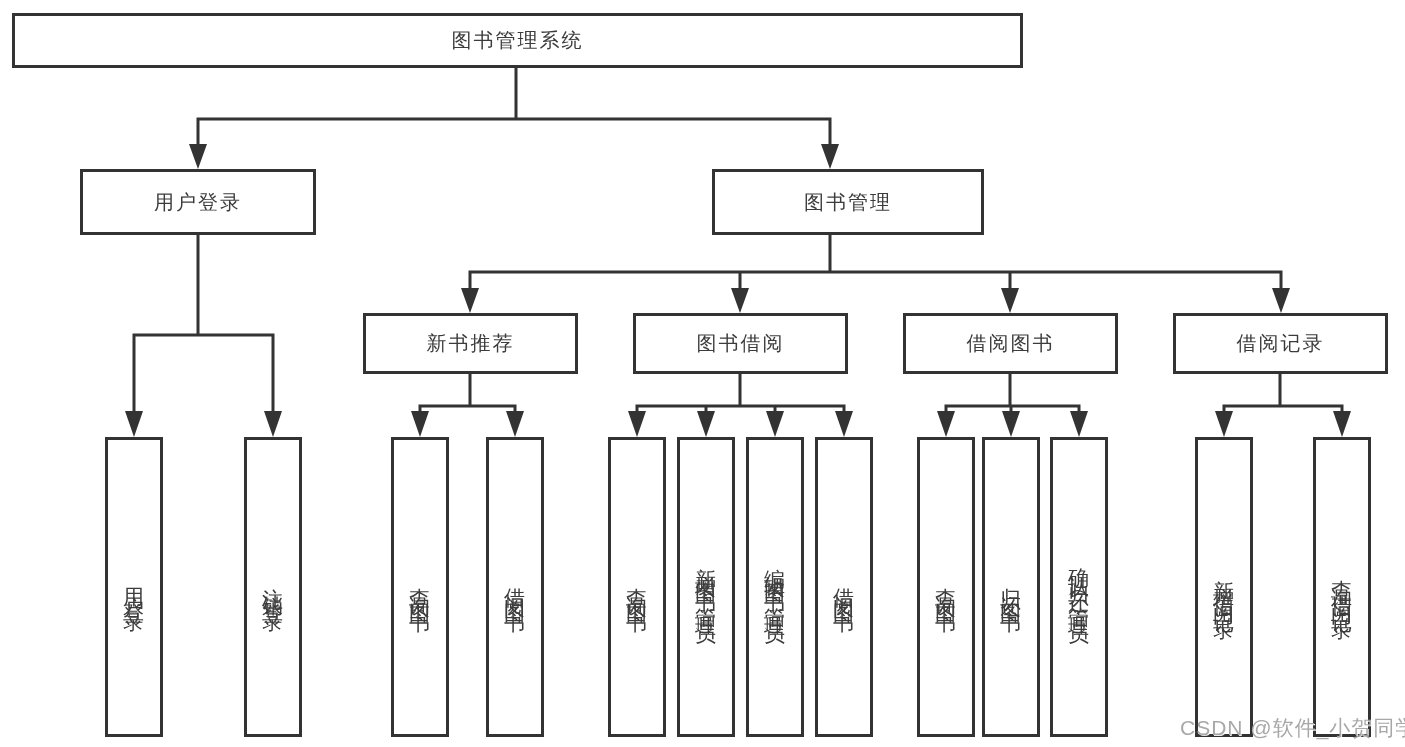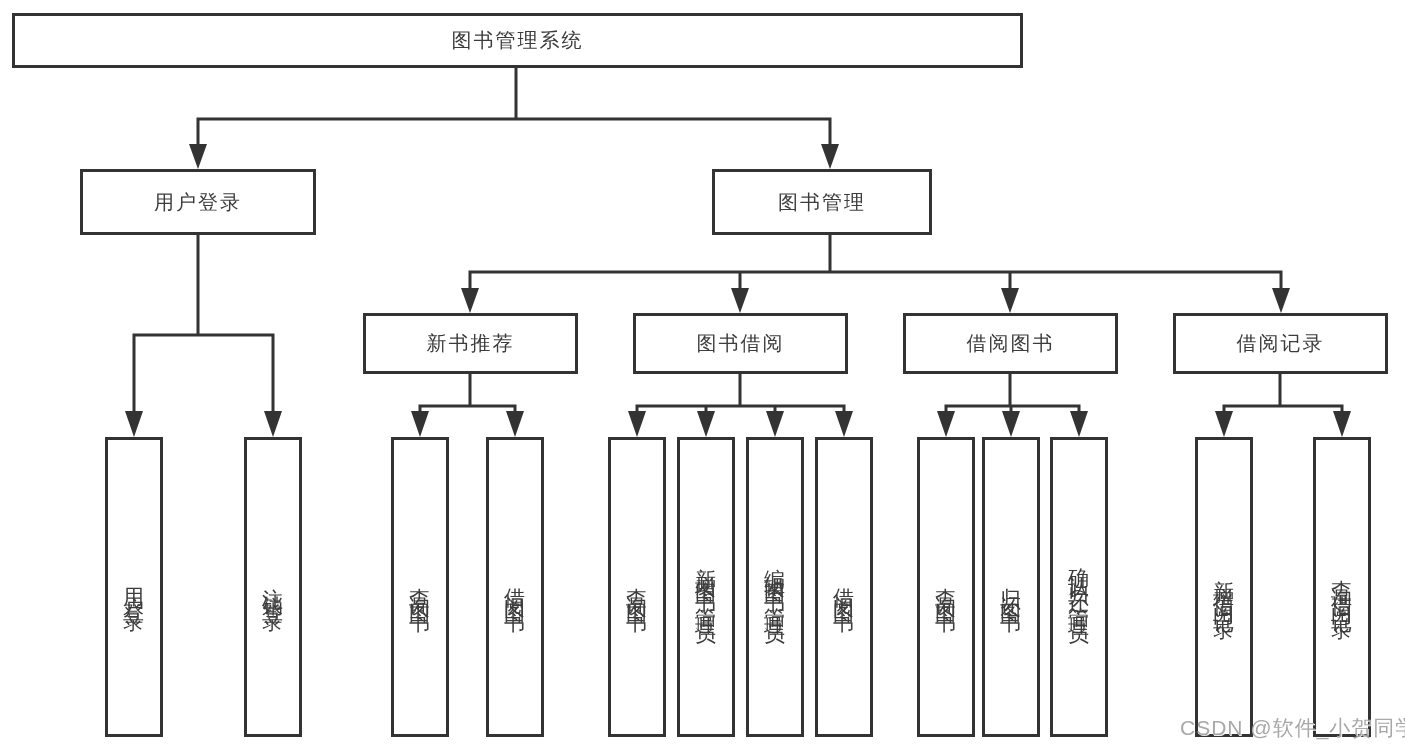--- a/index.html
+++ b/index.html
@@ -63,21 +63,21 @@
       <polygon points="1002,411 1020,411 1011,437"></polygon>
       <polygon points="1070,411 1088,411 1079,437"></polygon>
       <polygon points="1215,411 1233,411 1224,437"></polygon>
       <polygon points="1333,411 1351,411 1342,437"></polygon>
     </g>
   </svg>
 
   <div class="node hbox" style="left:12px;top:13px;width:1011px;height:55px">图书管理系统</div>
 
   <div class="node hbox" style="left:80px;top:169px;width:236px;height:66px">用户登录</div>
-  <div class="node hbox" style="left:712px;top:169px;width:220px;height:66px">图书管理</div>
+  <div class="node hbox" style="left:712px;top:169px;width:272px;height:66px">图书管理</div>
 
   <div class="node hbox" style="left:633px;top:313px;width:215px;height:61px">图书借阅</div>
   <div class="node hbox" style="left:363px;top:313px;width:215px;height:61px">新书推荐</div>
   <div class="node hbox" style="left:903px;top:313px;width:215px;height:61px">借阅图书</div>
   <div class="node hbox" style="left:1173px;top:313px;width:215px;height:61px">借阅记录</div>
 
   <div class="node vbox" style="left:105px;top:437px;width:58px;height:300px">用户登录</div>
   <div class="node vbox" style="left:244px;top:437px;width:58px;height:300px">注销登录</div>
 
   <div class="node vbox" style="left:391px;top:437px;width:58px;height:300px">查询图书</div>

